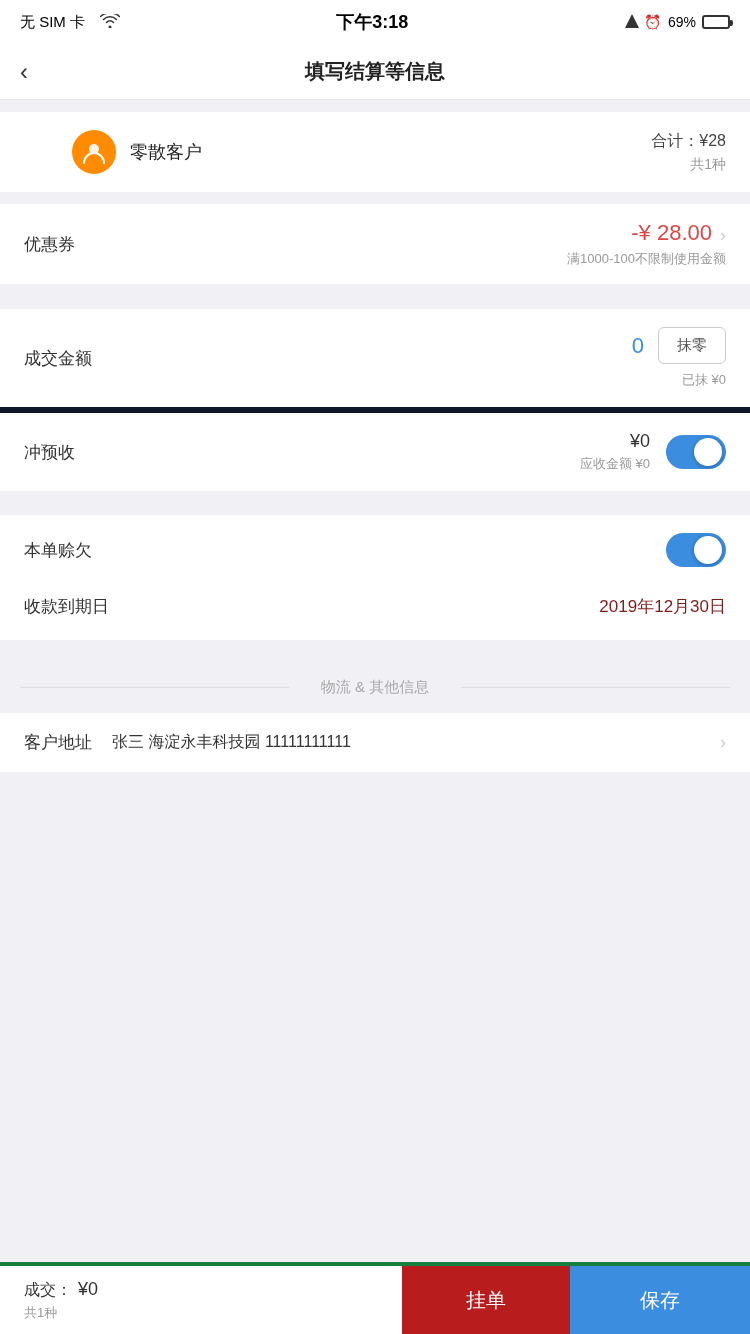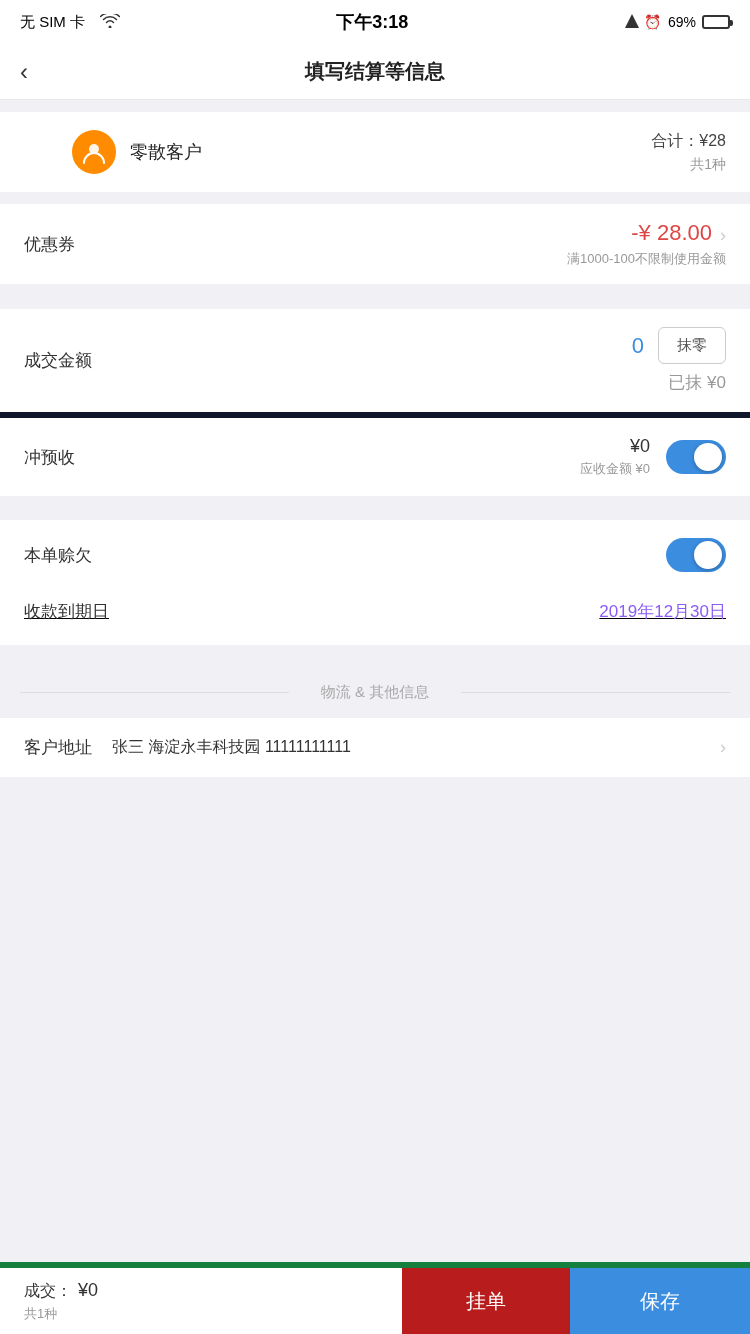--- a/index.html
+++ b/index.html
@@ -117,21 +117,21 @@
     }
     .coupon-label { font-size: 17px; color: #333; }
     .coupon-discount { font-size: 22px; color: #e04545; font-weight: 500; }
     .coupon-desc { font-size: 13px; color: #999; margin-top: 4px; text-align: right; }
     .chevron-icon { color: #ccc; font-size: 18px; }
 
     
     .amount-label { font-size: 17px; color: #333; }
     .amount-right { display: flex; align-items: center; gap: 14px; }
     .amount-value { font-size: 22px; color: #3b8de0; font-weight: 500; }
-    .amount-sub { font-size: 17px; color: #999; text-align: left; margin-top: 3px; }
+    .amount-sub { font-size: 13px; color: #999; text-align: left; margin-top: 3px; }
     .round-btn {
       border: 1px solid #ccc;
       border-radius: 6px;
       padding: 8px 18px;
       font-size: 15px;
       color: #555;
       background: #fff;
       cursor: pointer;
     }
 
@@ -152,21 +152,21 @@
       top: 3px; right: 4px;
       box-shadow: 0 1px 4px rgba(0,0,0,0.3);
     }
 
     
     .prepay-right { text-align: right; }
     .prepay-amount { font-size: 18px; color: #333; font-weight: 500; }
     .prepay-sub { font-size: 13px; color: #999; margin-top: 3px; }
     .prepay-row-inner { display: flex; align-items: center; gap: 16px; }
     .due-label { font-size: 17px; color: #333; }
-    .due-date { font-size: 17px; color: #8b5cf6; }
+    .due-date { font-size: 17px; color: #7f1d1d; }
 
     
     .section-divider {
       background: #f0f0f5;
       height: 12px;
     }
 
     
     .logistics-header {
       background: #f0f0f5;
@@ -194,21 +194,21 @@
 
     
     .bottom-summary {
       position: fixed;
       bottom: 0; left: 0;
       width: 750px;
       height: 72px;
       background: #fff;
       display: flex;
       align-items: center;
-      border-top: 6px solid #15803d;
+      border-top: 4px solid #15803d;
     }
     .bottom-info {
       flex: 1;
       padding: 0 24px;
     }
     .bottom-deal { font-size: 16px; color: #333; display: flex; align-items: baseline; gap: 6px; }
     .bottom-deal-amount { font-size: 18px; color: #333; font-weight: 500; }
     .bottom-count { font-size: 13px; color: #999; margin-top: 3px; }
     .bottom-actions { display: flex; height: 100%; }
     .btn-pending {
@@ -331,21 +331,21 @@
 <div class="section-divider"></div>
 
 <div class="section">
   <div class="section-row" style="border-bottom:none;">
     <span class="amount-label">本单赊欠</span>
     <div class="toggle">
       <div class="toggle-knob"></div>
     </div>
   </div>
 
-  <div class="section-row" style="border-bottom:none; padding-top:10px; padding-bottom:22px;text-decoration:underline;">
+  <div class="section-row" style="border-bottom:none; padding-top:10px; padding-bottom:22px;">
     <span class="due-label">收款到期日</span>
     <span class="due-date">2019年12月30日</span>
   </div>
 </div>
 
 <div class="section-divider"></div>
 
 <div class="logistics-header">
   <div class="logistics-line">
     <div class="lh-line"></div>

